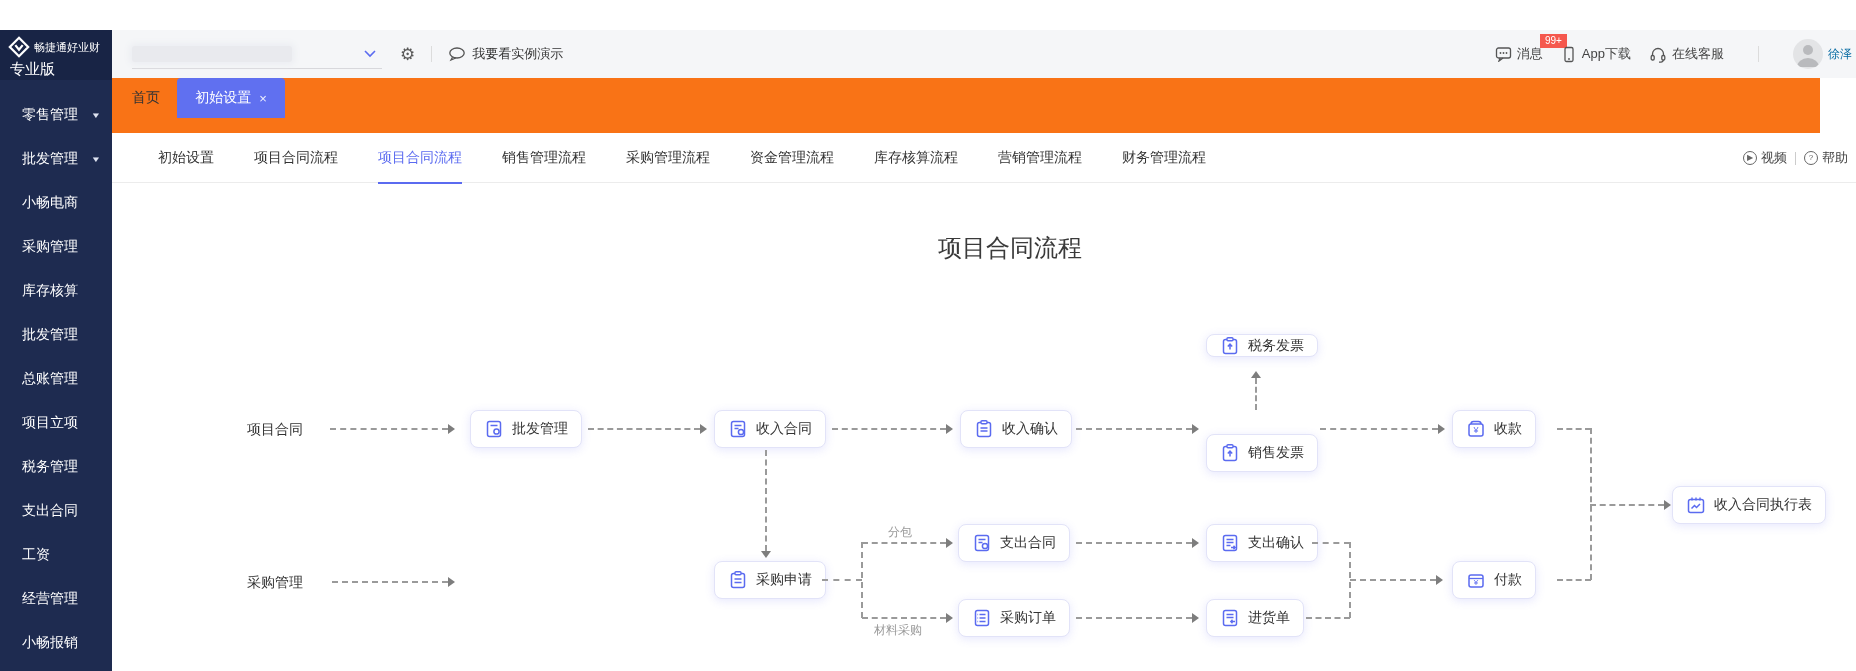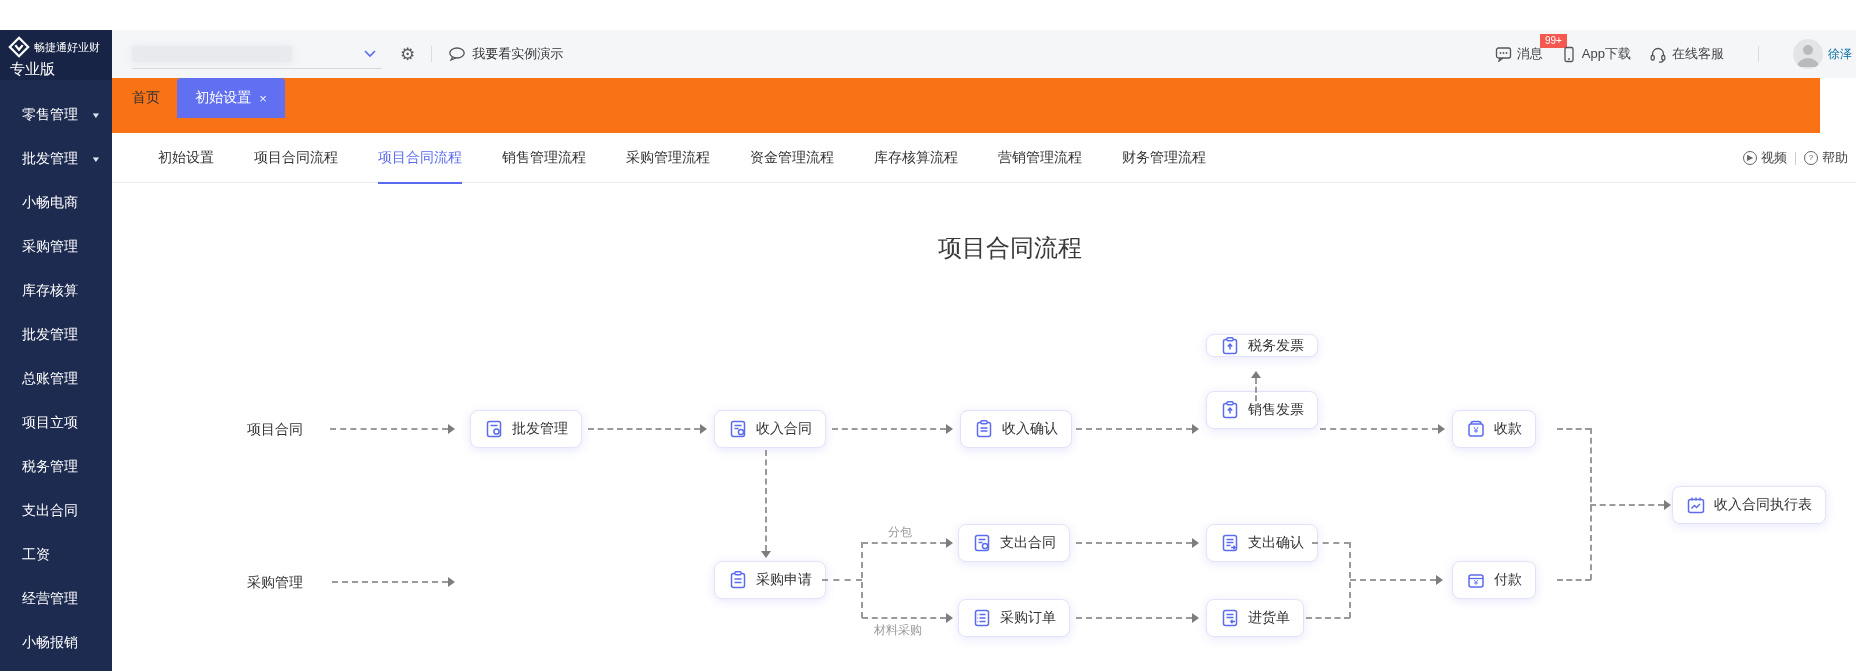--- a/index.html
+++ b/index.html
@@ -258,21 +258,21 @@
     <span>收入合同</span>
   </div>
   <div class="node" style="left:960px;top:410px;">
     <svg width="20" height="20" viewBox="0 0 20 20">
         <rect x="3.5" y="3.5" width="13" height="14" rx="2" fill="none" stroke="#5b6bf0" stroke-width="1.5"></rect>
         <rect x="7" y="1.8" width="6" height="3" rx="1" fill="#fff" stroke="#5b6bf0" stroke-width="1.4"></rect>
         <path d="M6.5 9h7M6.5 12h7" stroke="#5b6bf0" stroke-width="1.5"></path>
       </svg>
     <span>收入确认</span>
   </div>
-  <div class="node" style="left:1206px;top:391px;">
+  <div class="node" style="left:1206px;top:434px;">
     <svg width="20" height="20" viewBox="0 0 20 20">
         <rect x="3.5" y="3.5" width="13" height="14" rx="2" fill="none" stroke="#5b6bf0" stroke-width="1.5"></rect>
         <rect x="7" y="1.8" width="6" height="3" rx="1" fill="#fff" stroke="#5b6bf0" stroke-width="1.4"></rect>
         <path d="M10 13.5v-5M7.8 10.5 10 8.2l2.2 2.3" fill="none" stroke="#5b6bf0" stroke-width="1.5"></path>
       </svg>
     <span>销售发票</span>
   </div>
   <div class="node" style="left:1452px;top:410px;">
     <svg width="20" height="20" viewBox="0 0 20 20">
         <rect x="3" y="5" width="14" height="12" rx="2" fill="none" stroke="#5b6bf0" stroke-width="1.5"></rect>

